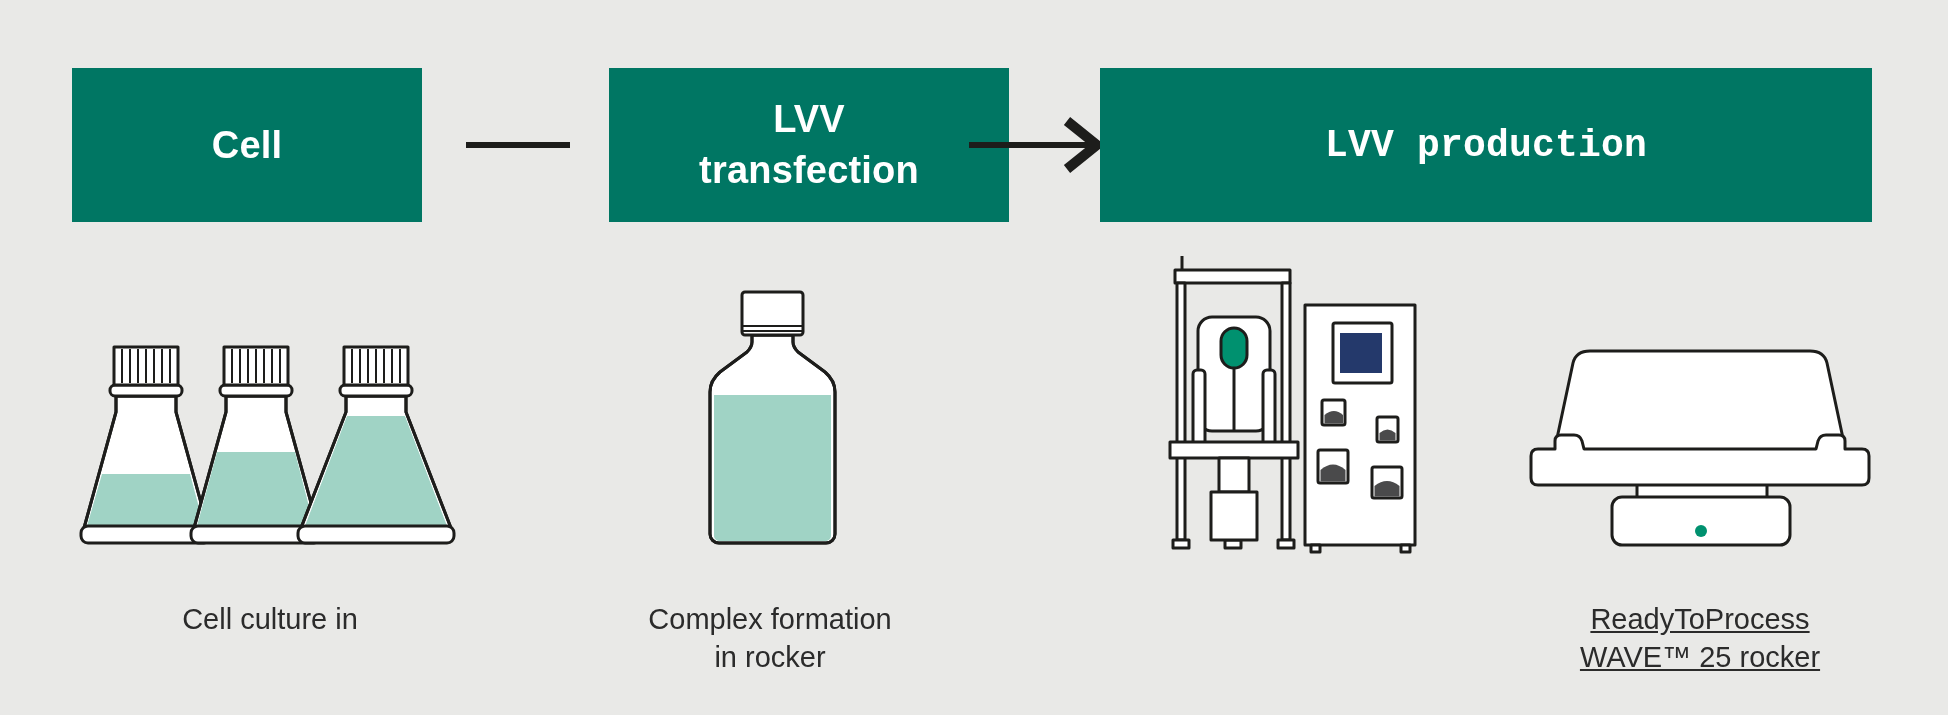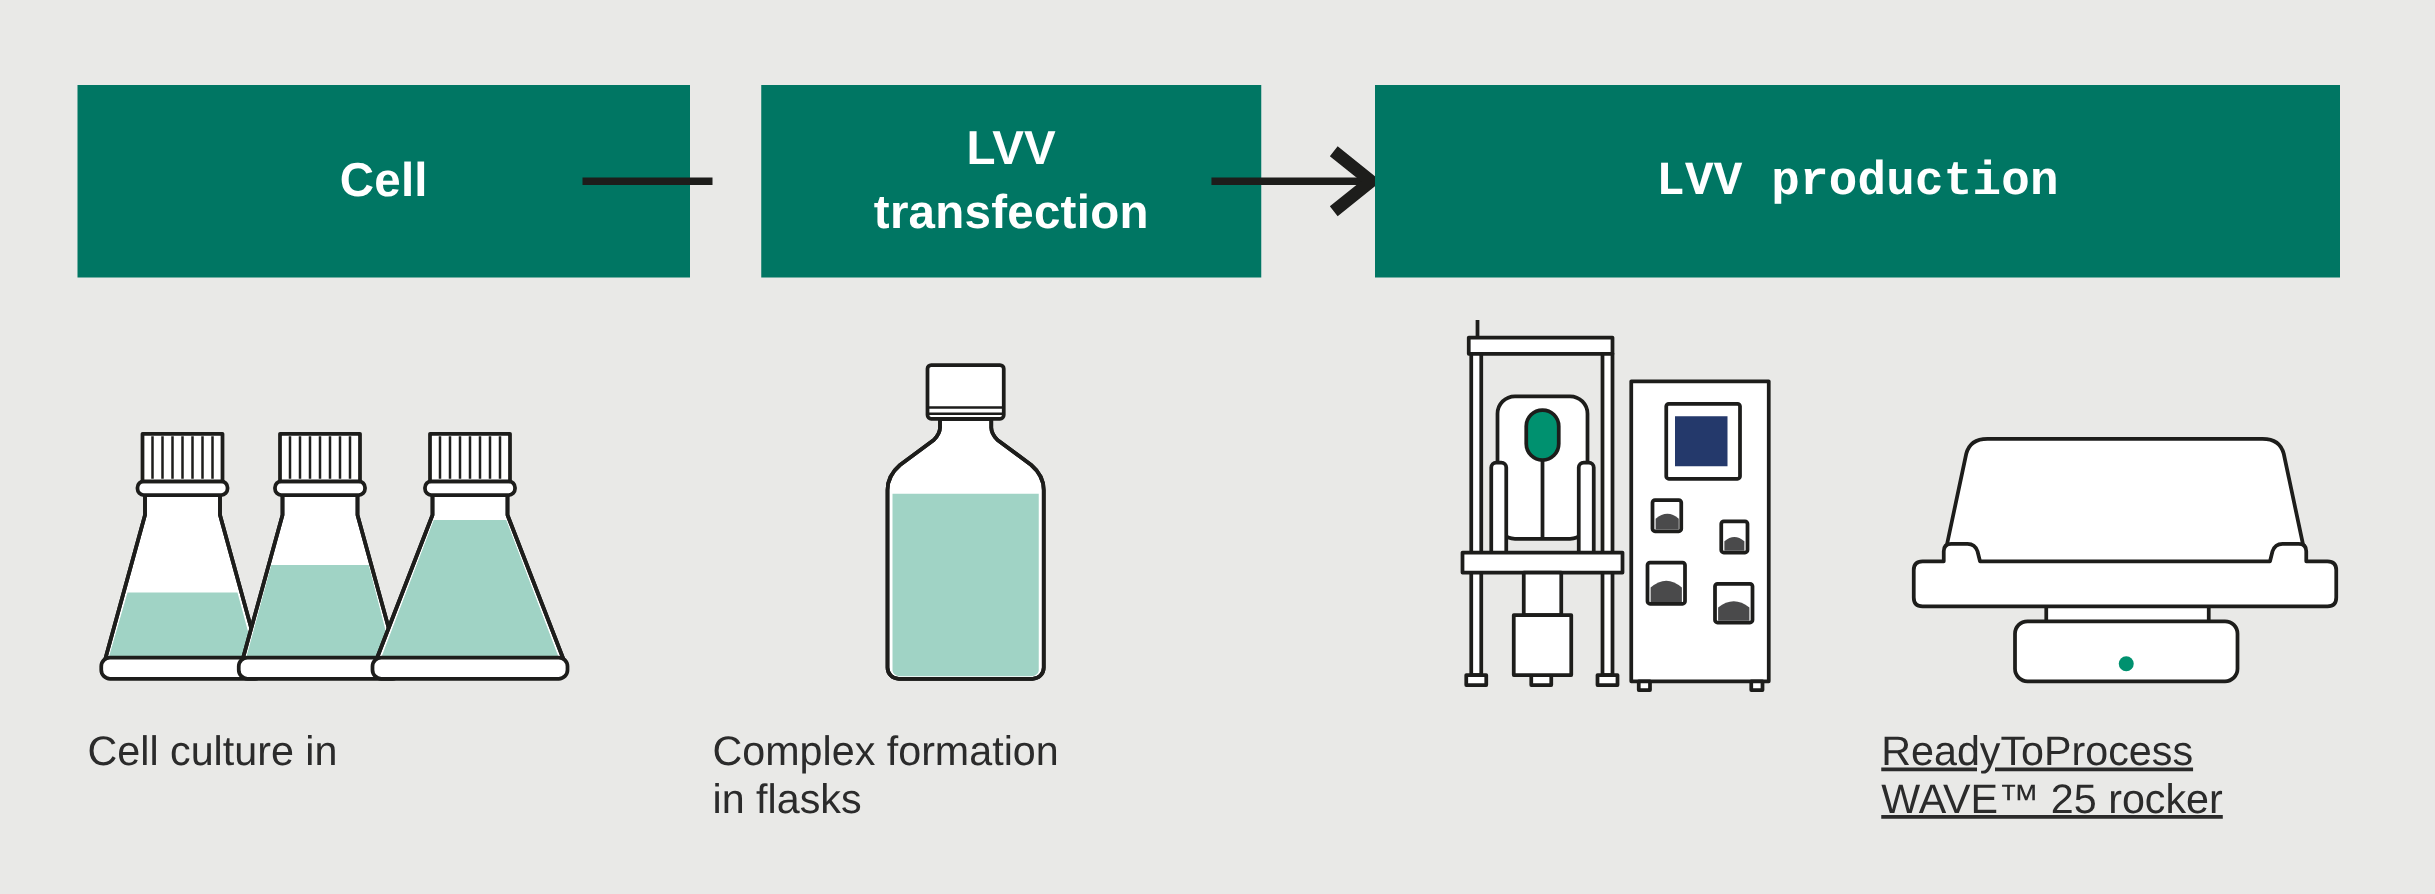--- a/index.html
+++ b/index.html
@@ -25,41 +25,41 @@
     text-align:center;letter-spacing:0.2px;
   }
   .step-box .ln{display:block;}
 
   
   .flow-line{position:absolute;background:var(--outline);}
   .flow-arrow{position:absolute;}
 
   
   .caption{
-    position:absolute;top:582px;
-    color:var(--text);font-size:33px;line-height:38px;text-align:left;
+    position:absolute;top:600px;
+    color:var(--text);font-size:29px;line-height:38px;text-align:center;
   }
 
   
   svg{position:absolute;display:block;}
   .o{fill:#ffffff;stroke:var(--outline);stroke-width:3;stroke-linejoin:round;}
   .o-n{fill:none;stroke:var(--outline);stroke-width:3;stroke-linejoin:round;}
   .liquid{fill:var(--liquid-teal);stroke:none;}
   .rib{stroke:var(--outline);stroke-width:2;}
   .pill{fill:var(--accent-green);stroke:var(--outline);stroke-width:3;}
   .navy{fill:var(--screen-navy);stroke:none;}
   .mound{fill:var(--gauge-gray);stroke:none;}
   .dot{fill:var(--accent-green);stroke:none;}
 </style>
 </head>
 <body>
 
 <div class="stage">
 
-  <div class="step-box" style="left:62px;width:490px;">
+  <div class="step-box" style="left:72px;width:350px;">
     <span class="ln">Cell</span>
   </div>
 
   <div class="flow-line" style="left:466px;top:142px;width:104px;height:6px;"></div>
 
   <div class="step-box" style="left:569px;width:400px;margin-left:40px;">
     <span class="ln">LVV</span>
     <span class="ln">transfection</span>
   </div>
 
@@ -137,21 +137,21 @@
     <path class="o" d="M52,45 v7 c0,4 -2,7 -5,10 L20,82 c-7,6 -10,12 -10,20 v142 c0,5 4,9 9,9 h107 c5,0 9,-4 9,-9 V102 c0,-8 -3,-14 -10,-20 L98,62 c-3,-3 -5,-6 -5,-10 v-7 z"></path>
     <path class="liquid" d="M14,105 H131 V246 c0,3 -3,5 -6,5 H20 c-3,0 -6,-2 -6,-5 Z"></path>
     <path class="o-n" d="M52,45 v7 c0,4 -2,7 -5,10 L20,82 c-7,6 -10,12 -10,20 v142 c0,5 4,9 9,9 h107 c5,0 9,-4 9,-9 V102 c0,-8 -3,-14 -10,-20 L98,62 c-3,-3 -5,-6 -5,-10 v-7 z"></path>
     <rect class="o" x="42" y="2" width="61" height="43" rx="3"></rect>
     <line class="rib" x1="42" y1="36" x2="103" y2="36"></line>
     <line class="rib" x1="42" y1="41" x2="103" y2="41"></line>
   </svg>
 
   <div class="caption" style="left:570px;width:400px;">
     <div>Complex formation</div>
-    <div>in flasks</div>
+    <div>in rocker</div>
   </div>
 
   <svg style="left:1165px;top:250px;" width="262" height="308" viewBox="0 0 262 308">
     <g>
       <line class="o-n" x1="17" y1="6" x2="17" y2="22"></line>
       <rect class="o" x="10" y="20" width="115" height="13"></rect>
       <rect class="o" x="12" y="33" width="8" height="257"></rect>
       <rect class="o" x="117" y="33" width="8" height="257"></rect>
       <rect class="o" x="8" y="290" width="16" height="8"></rect>
       <rect class="o" x="60" y="290" width="16" height="8"></rect>

